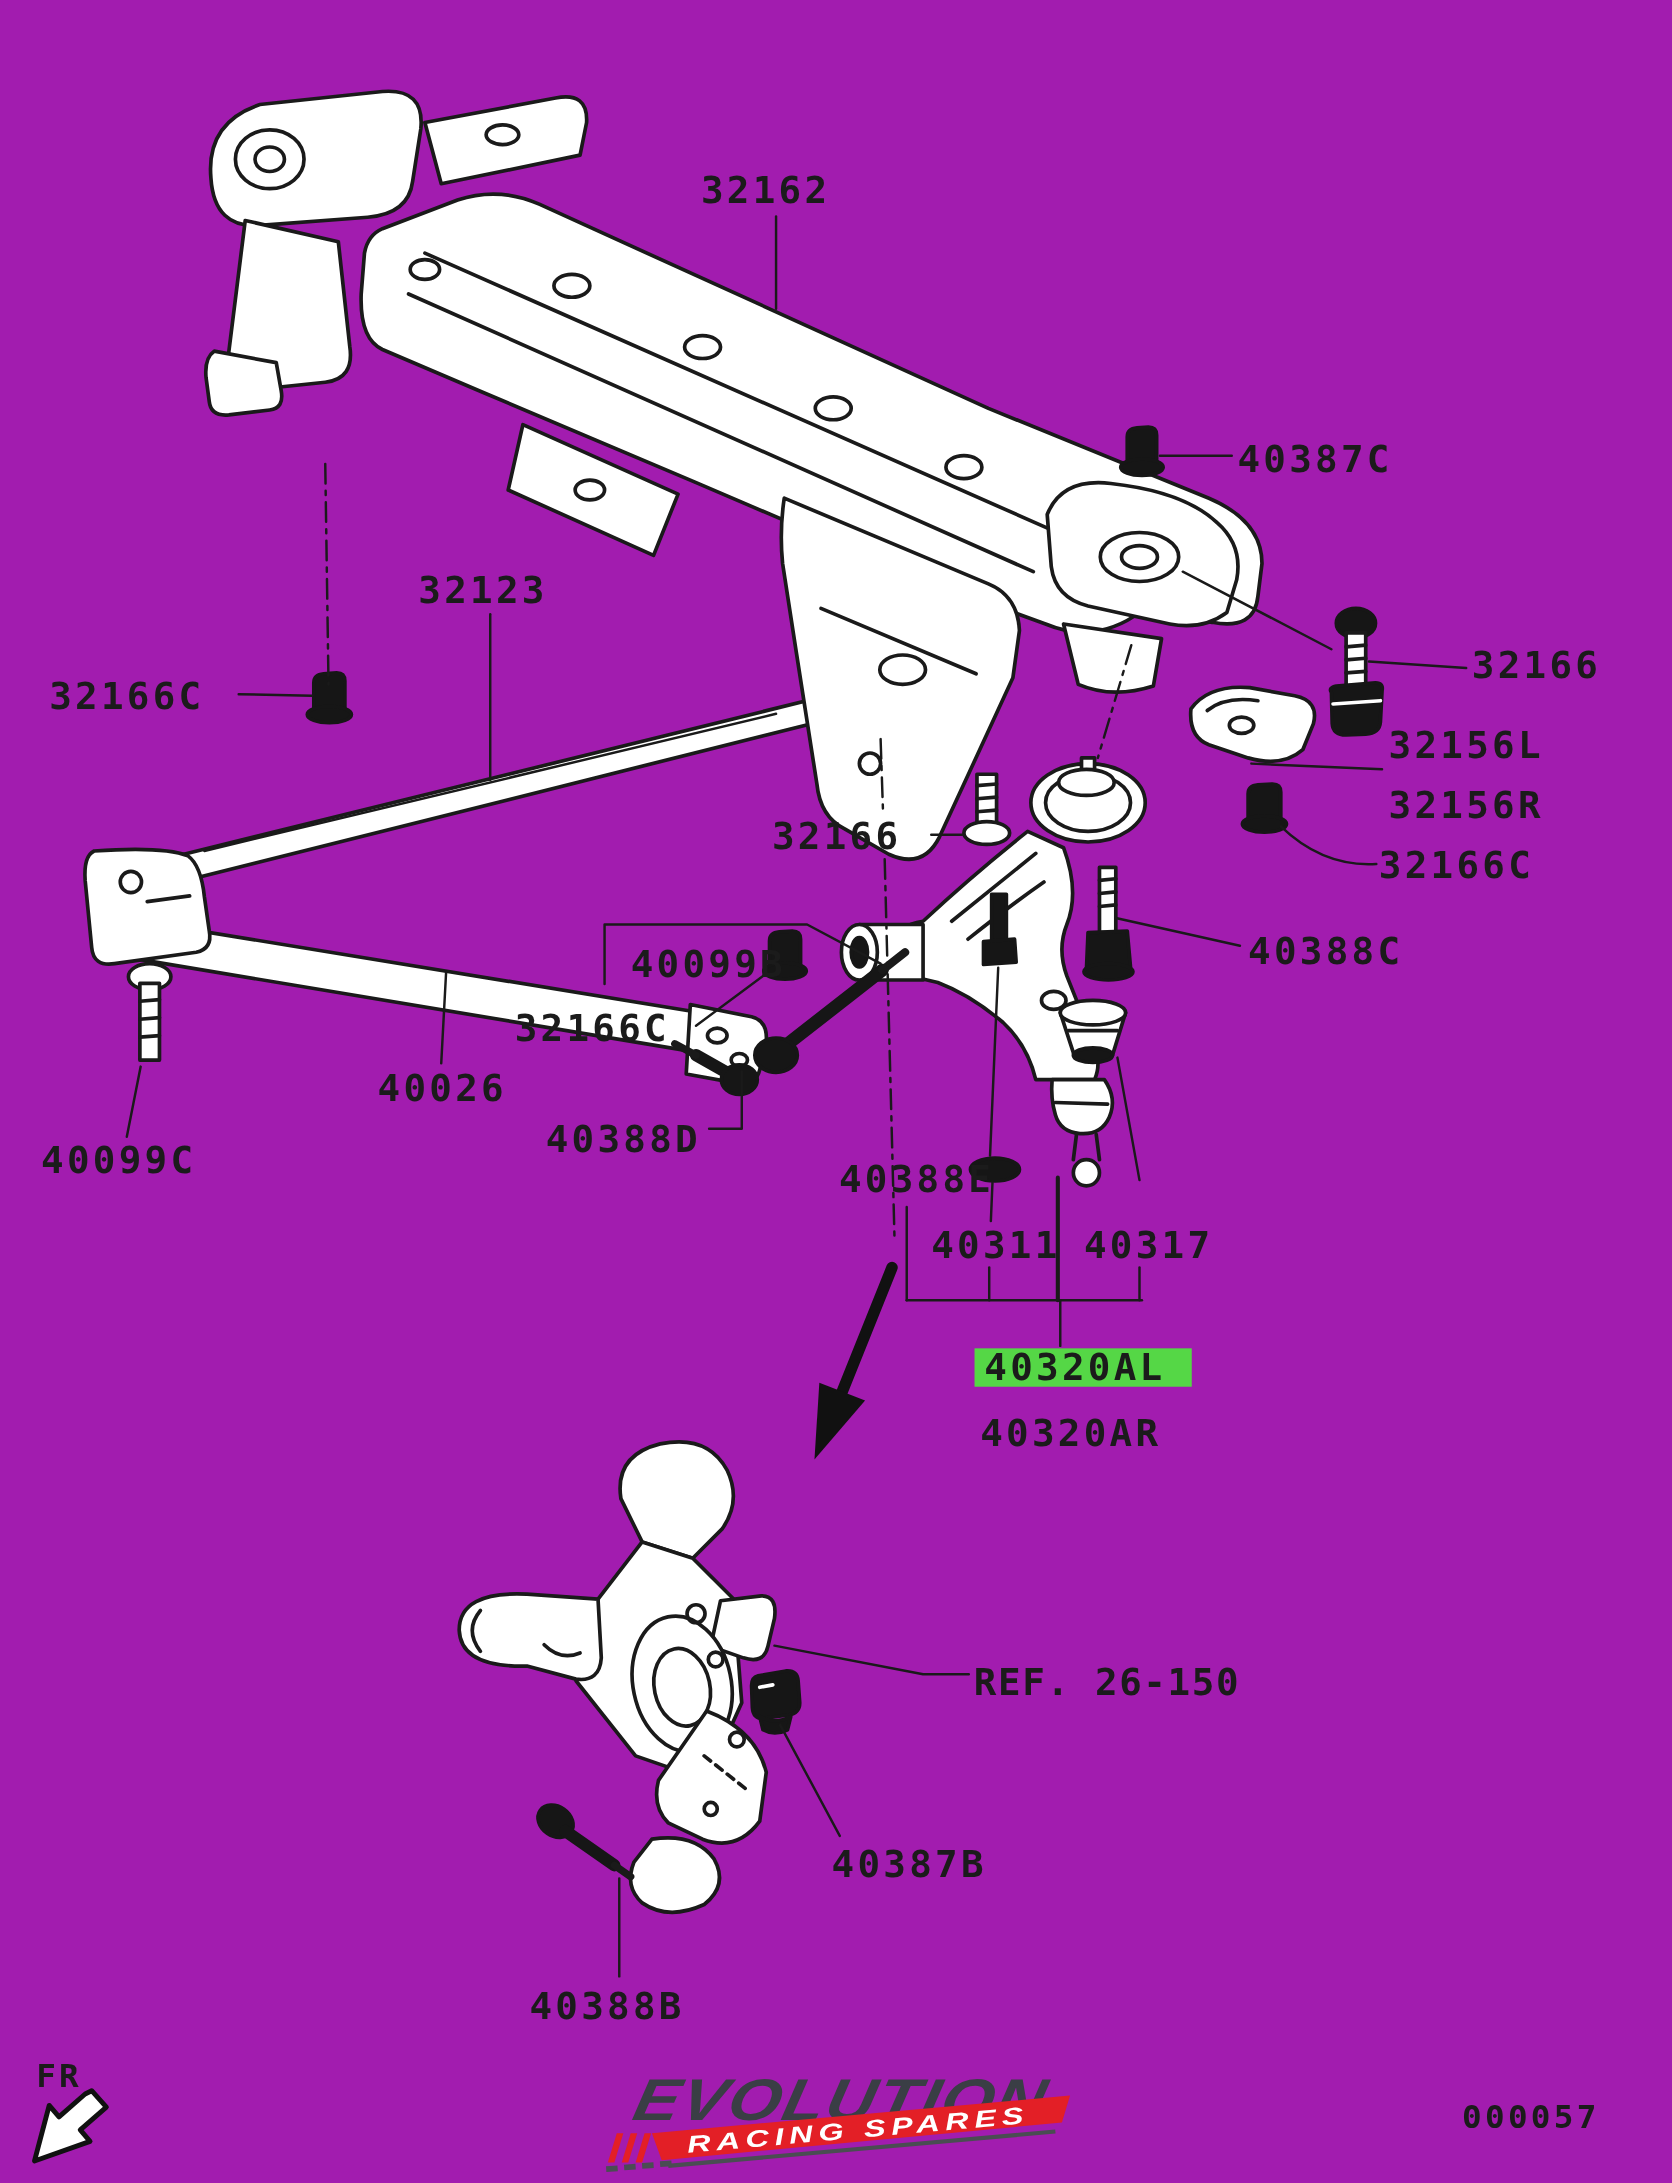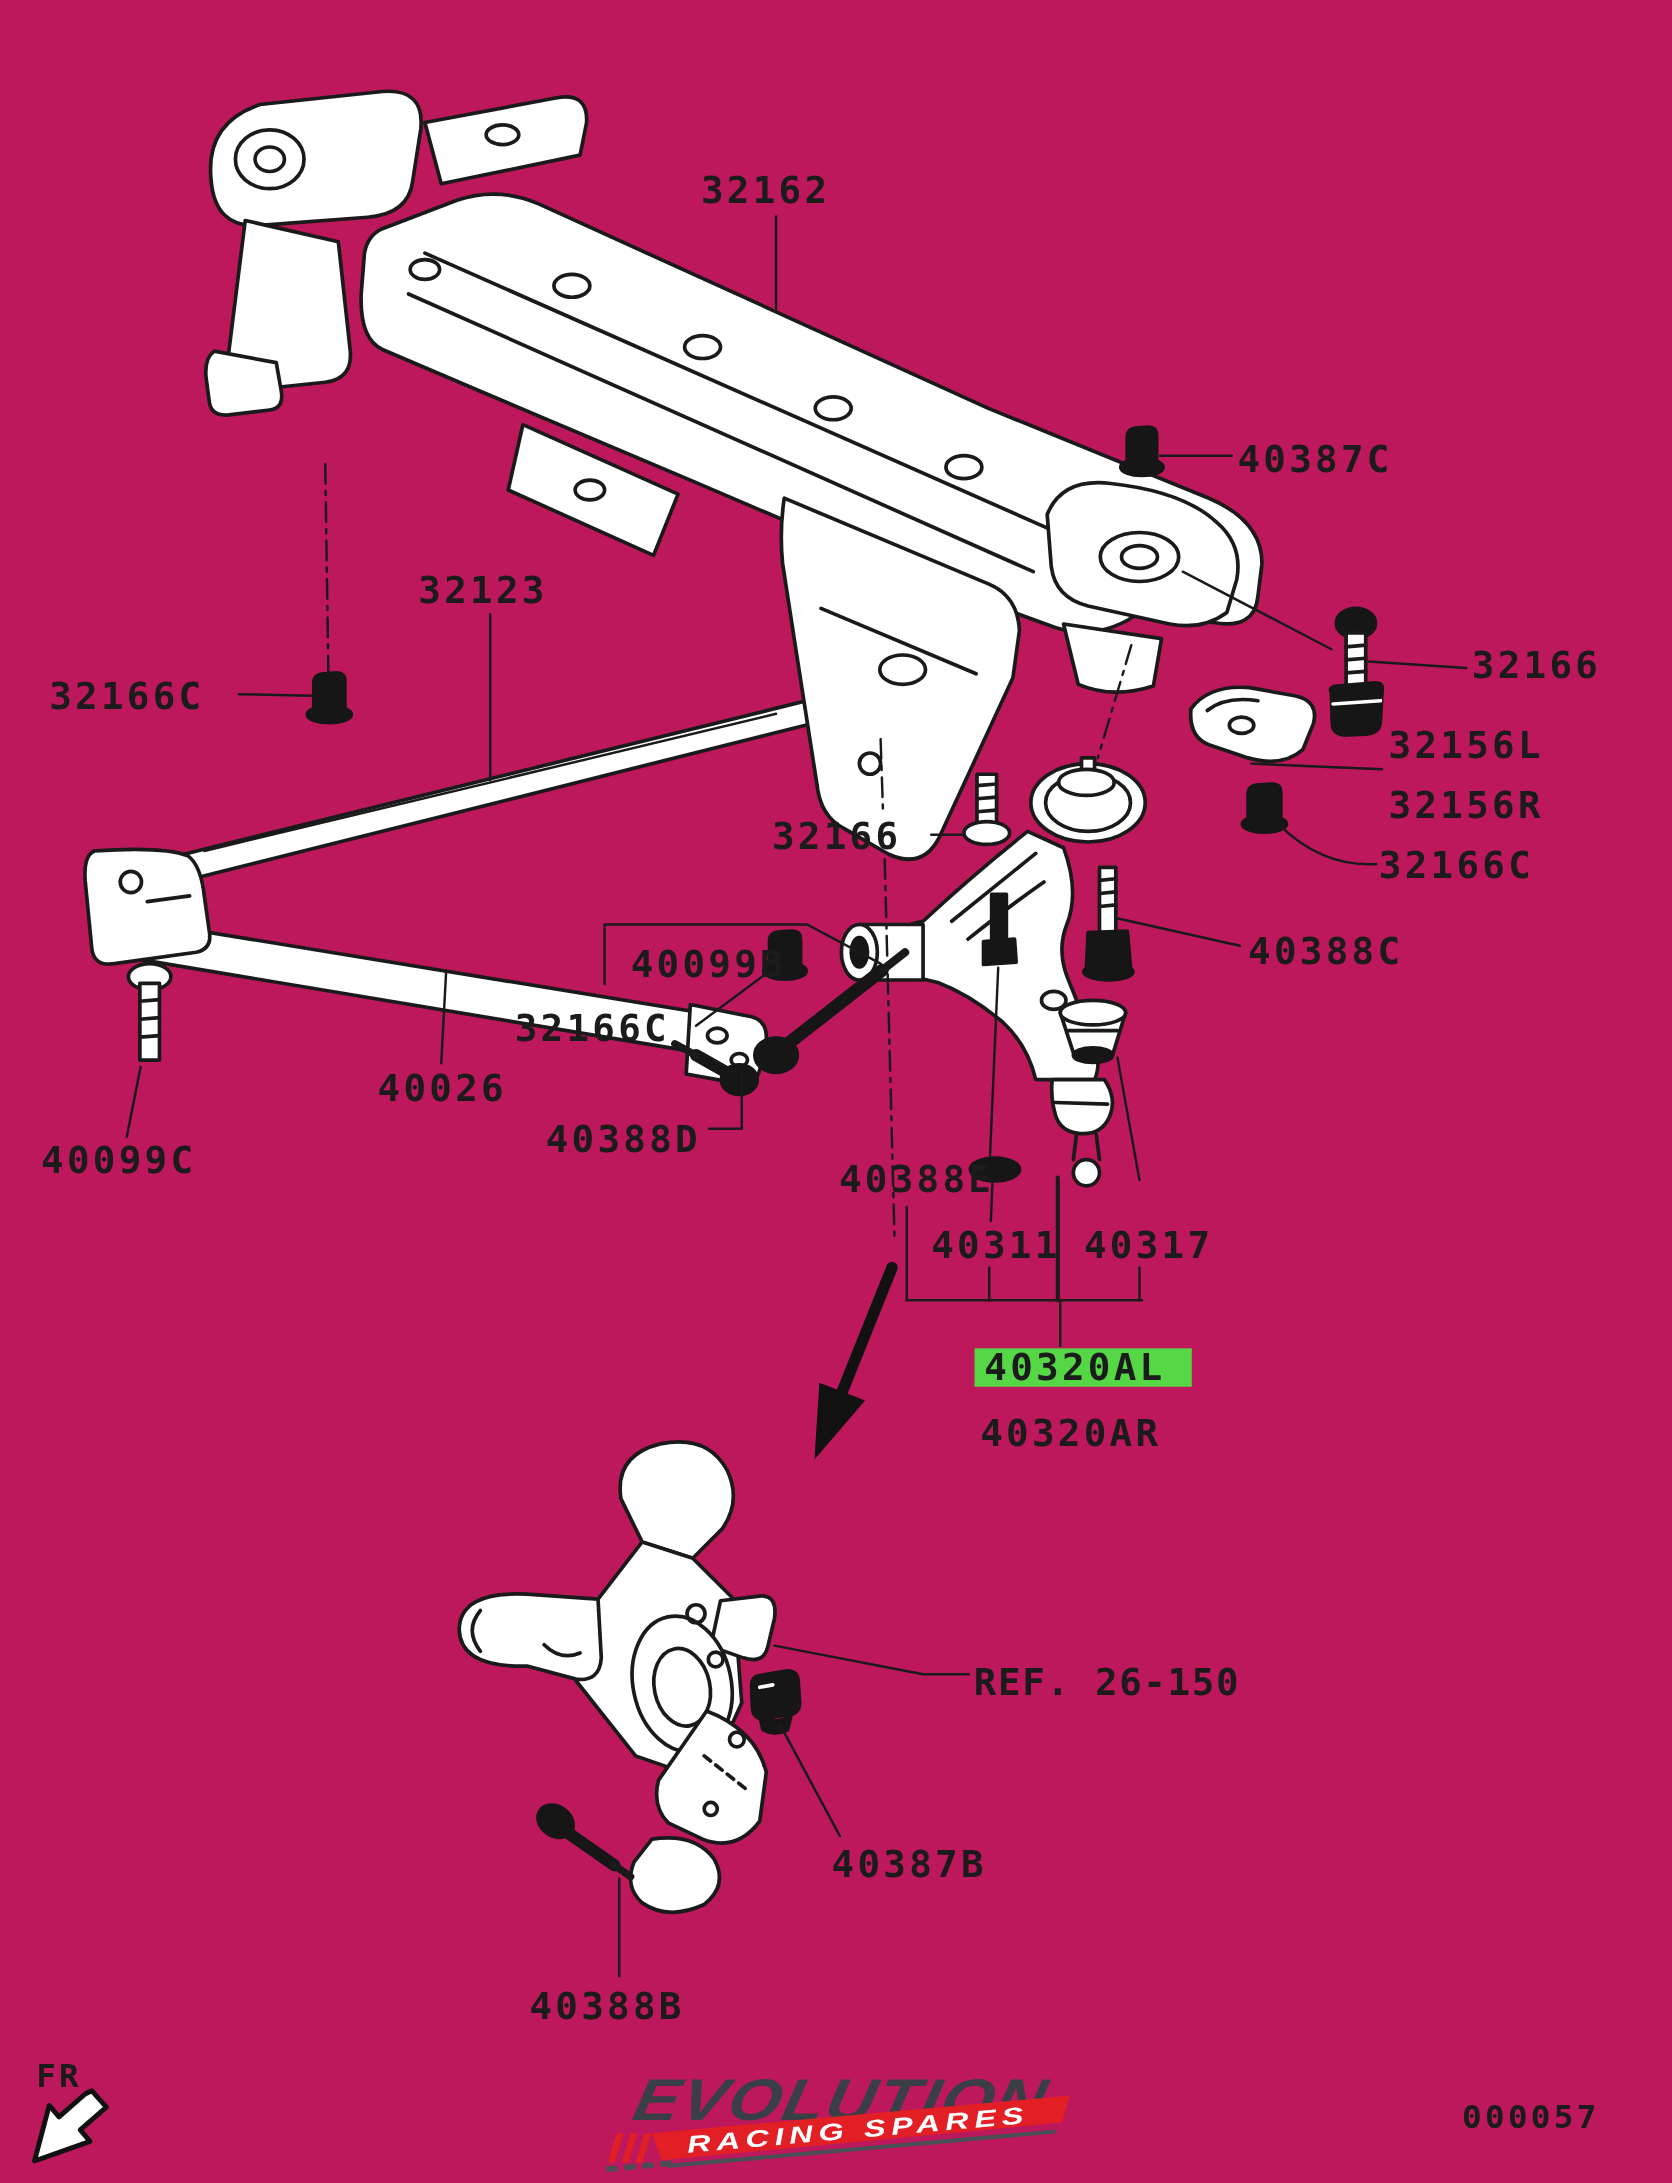--- a/index.html
+++ b/index.html
@@ -1,16 +1,16 @@
 <!DOCTYPE html>
 <html style="font-size:13px"><head>
 <meta charset="utf-8">
 <style>
   html,body{margin:0;padding:0;background:#ffffff;}
-  #page{position:relative;width:1673px;height:2183px;background:#be185d;overflow:hidden;
+  #page{position:relative;width:1673px;height:2183px;background:#a21caf;overflow:hidden;
         font-family:"DejaVu Sans Mono","Liberation Mono",monospace;}
   svg{position:absolute;left:0;top:0;}
   text.part{font-family:"DejaVu Sans Mono","Liberation Mono",monospace;
             font-size:46px;font-weight:700;fill:#1b1b1b;letter-spacing:4px;}
   text.ref{letter-spacing:2px;}
   text.small{font-size:40px;}
   text.logo1{font-family:"Liberation Sans","DejaVu Sans",sans-serif;
              font-size:72px;font-weight:bold;font-style:italic;letter-spacing:2px;}
   text.logo2{font-family:"Liberation Sans","DejaVu Sans",sans-serif;
              font-size:29px;font-weight:bold;font-style:italic;letter-spacing:5px;}

